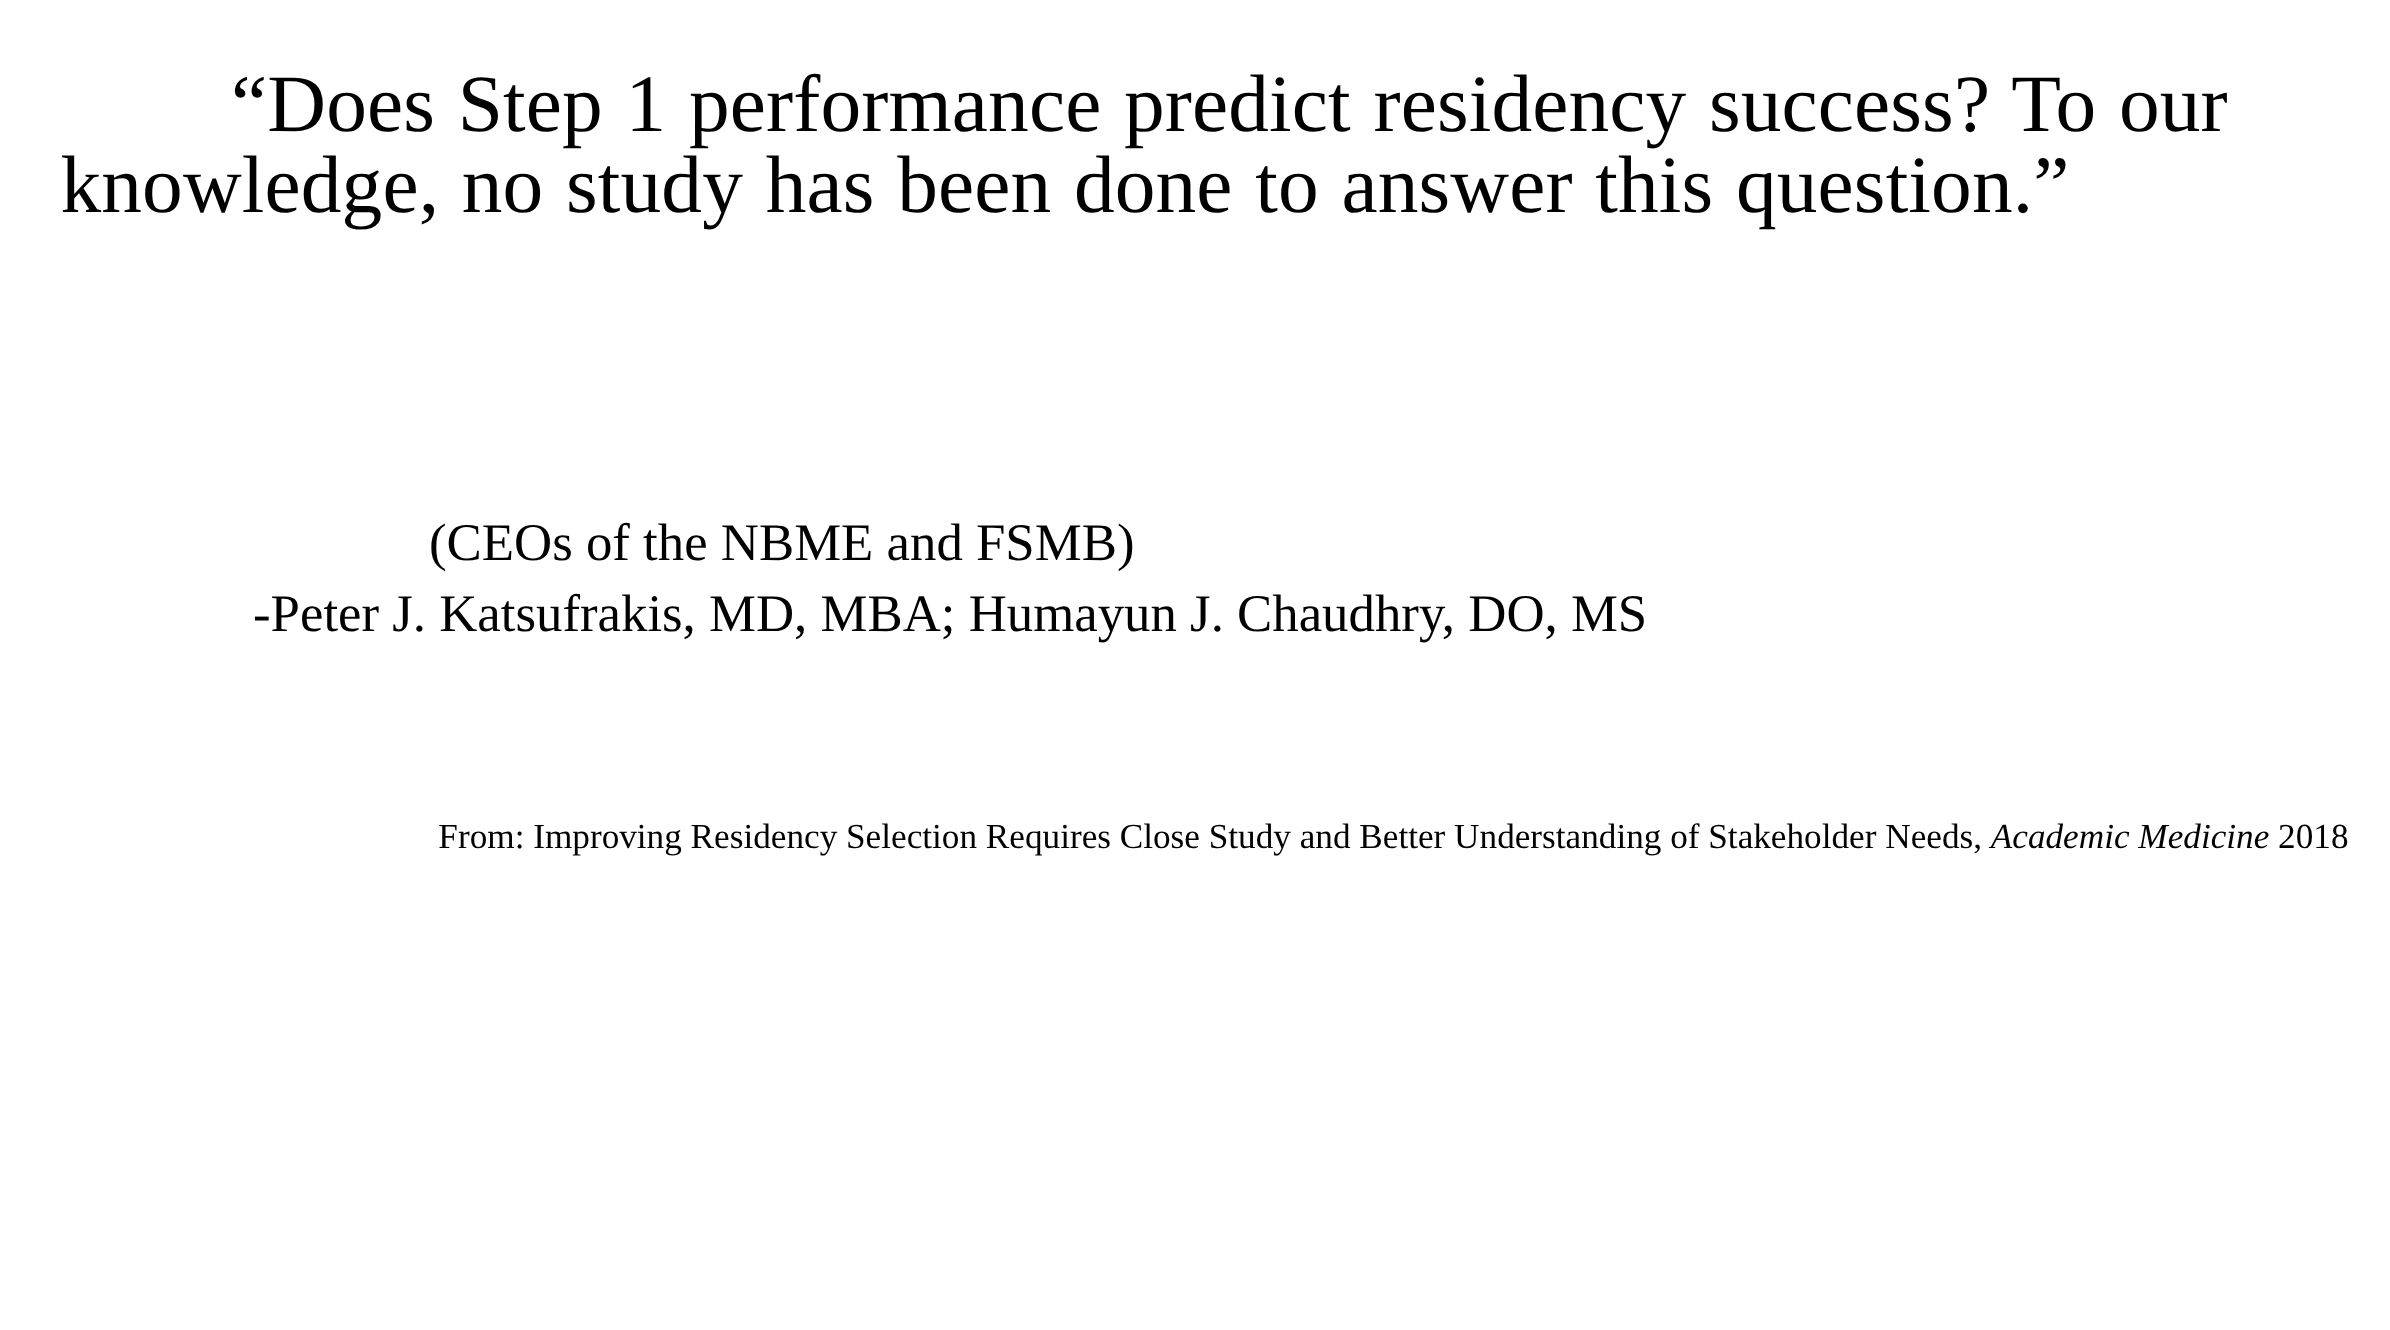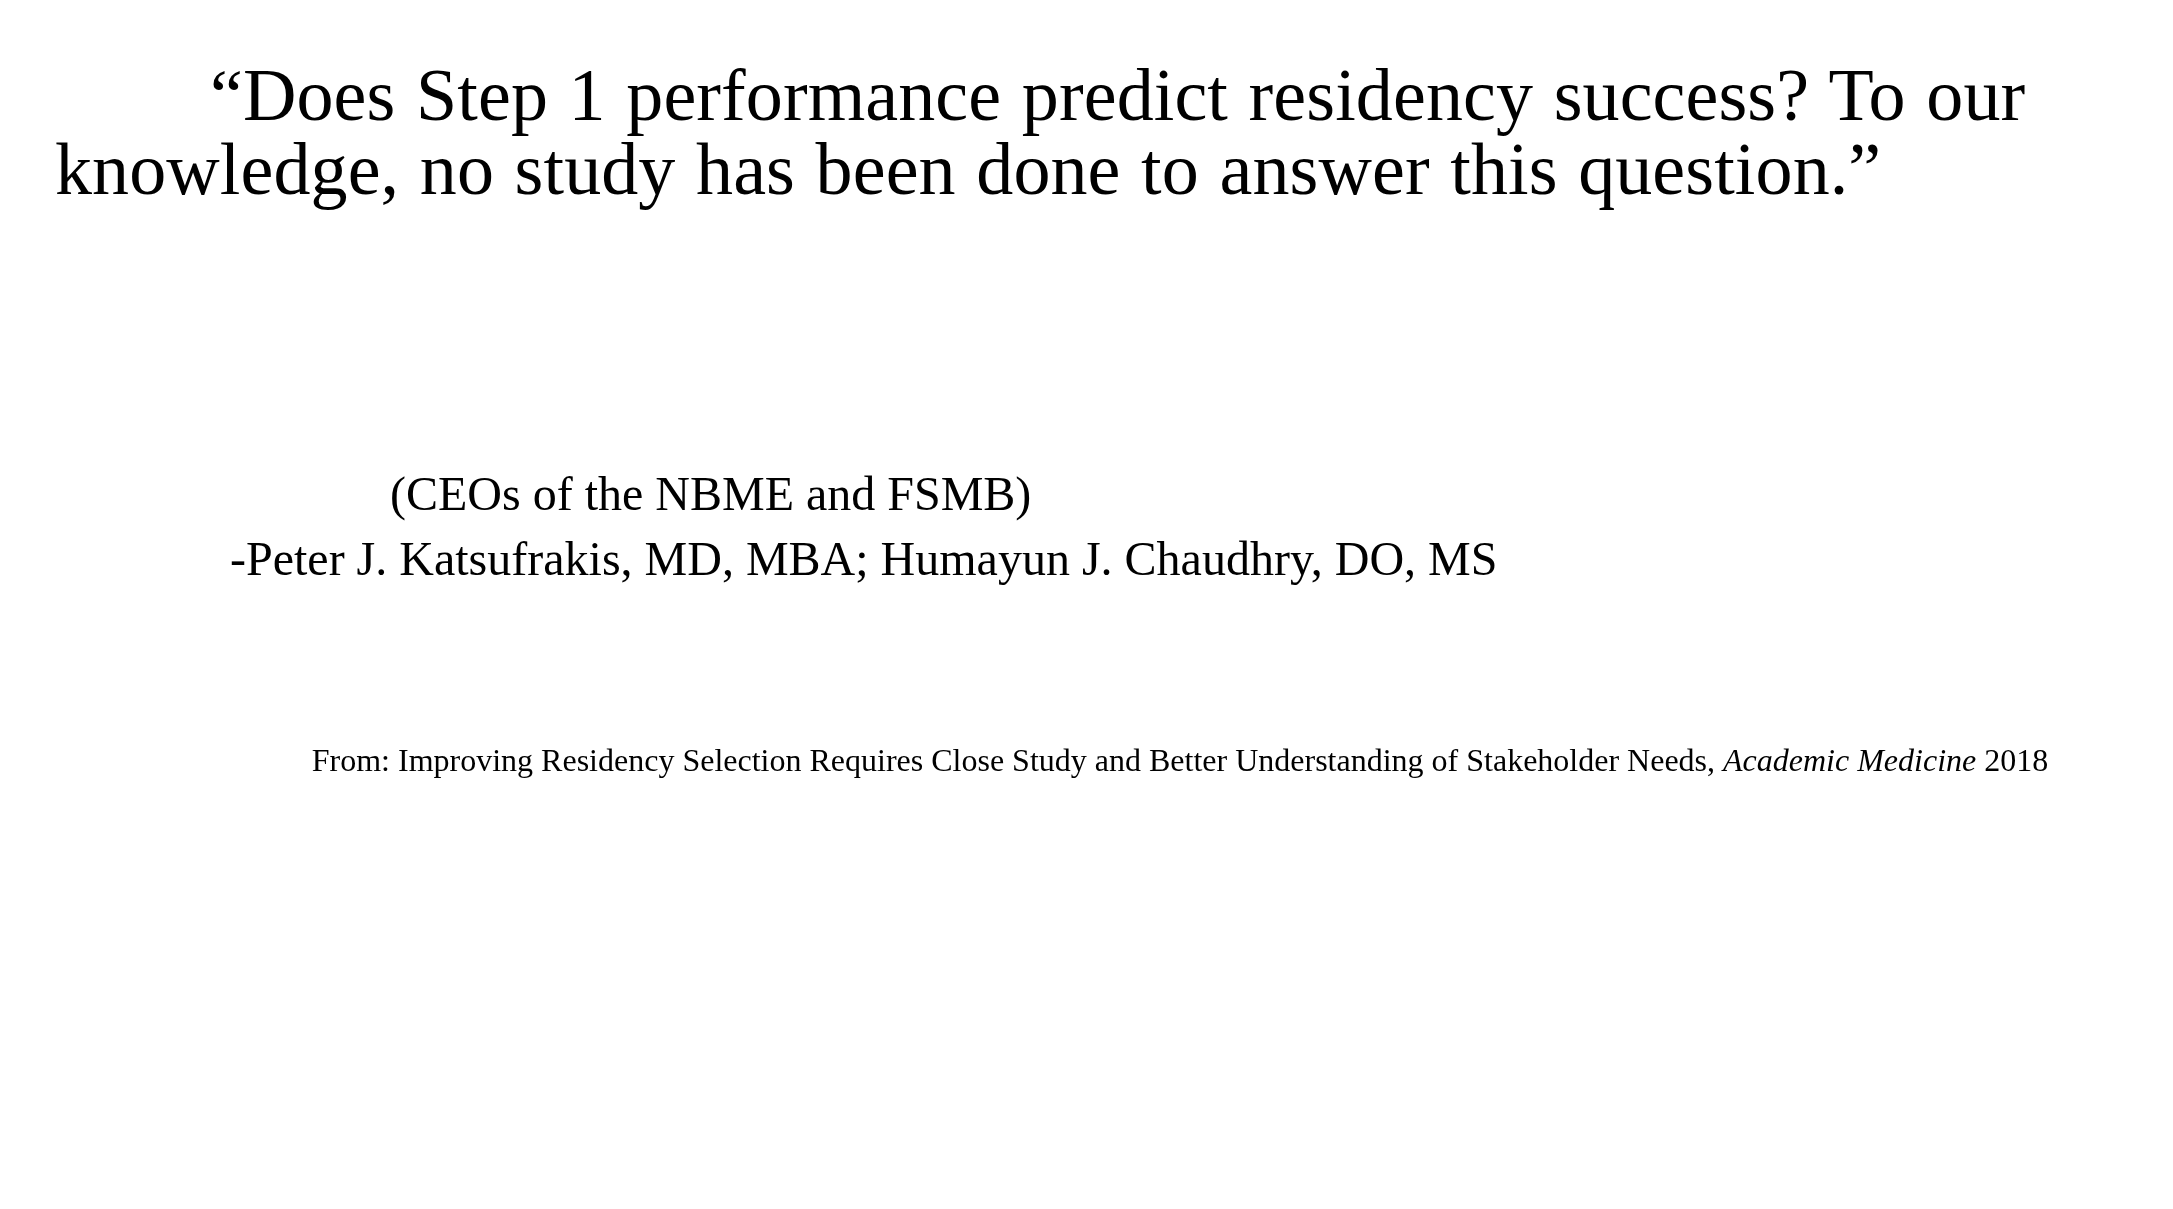--- a/index.html
+++ b/index.html
@@ -45,21 +45,21 @@
     line-height: 1.35;
   }
   .attrib-line.indent {
     padding-left: 160px;
   }
   .source-block {
     position: absolute;
     left: 225px;
     top: 740px;
     width: 1910px;
-    text-align: center;
+    text-align: right;
   }
   .source-text {
     font-size: 32px;
     line-height: 1.28;
   }
   .source-text .ital {
     font-style: italic;
   }
 </style>
 </head>

